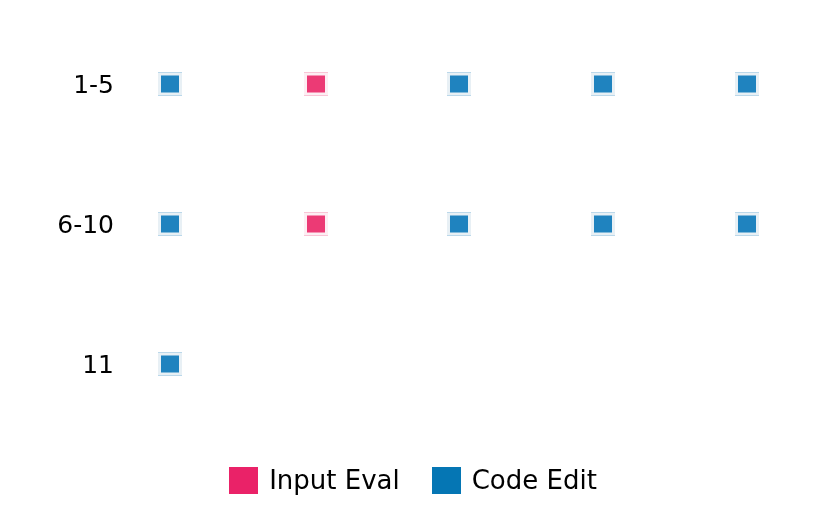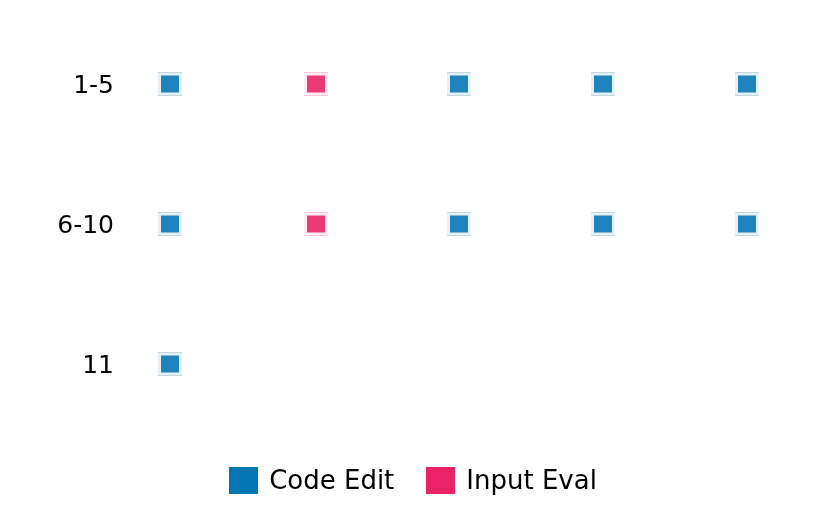--- a/index.html
+++ b/index.html
@@ -115,22 +115,22 @@
     <div class="marker input-eval" style="left:310px; top:224px;"></div>
     <div class="marker code-edit" style="left:453px; top:224px;"></div>
     <div class="marker code-edit" style="left:597px; top:224px;"></div>
     <div class="marker code-edit" style="left:741px; top:224px;"></div>
 
     <div class="marker code-edit" style="left:164px; top:364px;"></div>
   </div>
 
   <div id="legend">
     <div class="legend-entry">
+      <span class="legend-swatch input-eval"></span>
+      <span class="legend-label">Input Eval</span>
+    </div>
+    <div class="legend-entry">
       <span class="legend-swatch code-edit"></span>
       <span class="legend-label">Code Edit</span>
-    </div>
-    <div class="legend-entry">
-      <span class="legend-swatch input-eval"></span>
-      <span class="legend-label">Input Eval</span>
     </div>
   </div>
 
 </div>
 
 </body></html>

